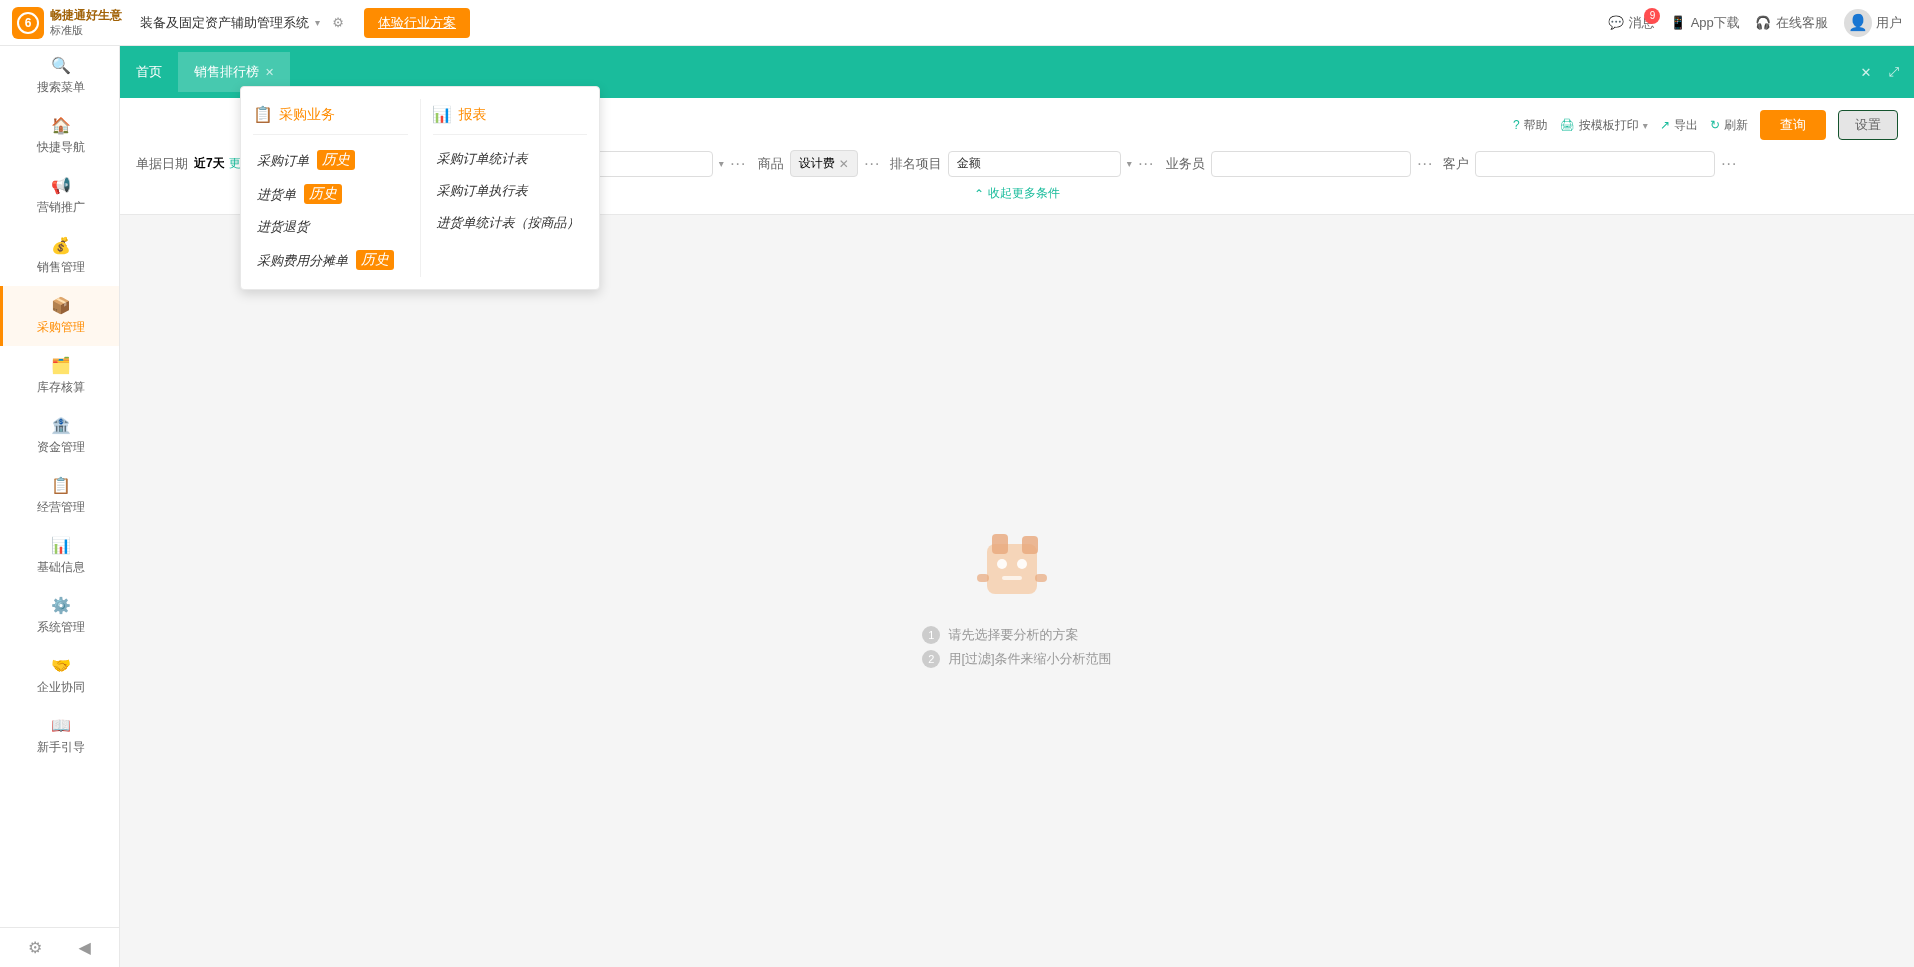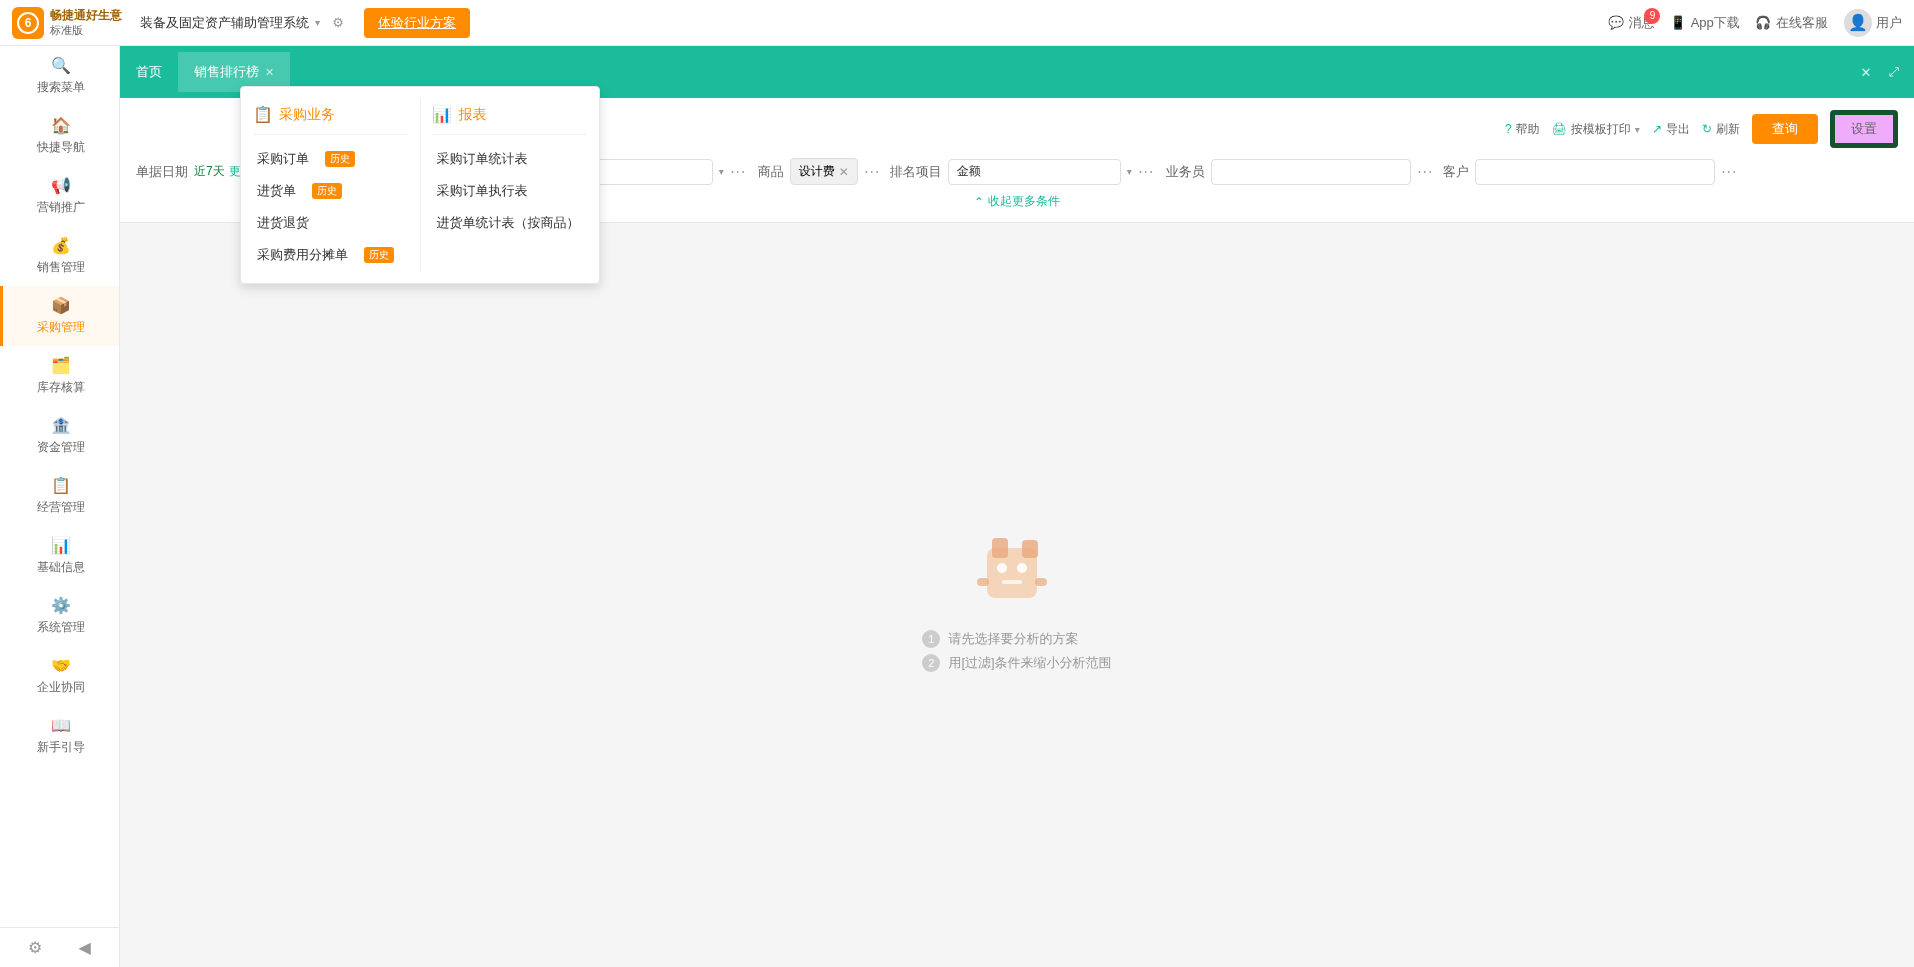--- a/index.html
+++ b/index.html
@@ -41,21 +41,21 @@
     .tab.home-tab { color: white; }
     .tab.active-tab { background: rgba(255,255,255,0.2); color: white; }
     .tab .close-x { color: rgba(255,255,255,0.7); font-size: 11px; cursor: pointer; }
     .tab-right-controls { margin-left: auto; display: flex; align-items: center; gap: 4px; padding-right: 8px; }
     .tab-right-btn { color: rgba(255,255,255,0.8); width: 24px; height: 24px; display: flex; align-items: center; justify-content: center; cursor: pointer; }
 
     
     .filter-toolbar { display: flex; align-items: center; justify-content: flex-end; gap: 12px; margin-bottom: 10px; }
     .toolbar-btn { display: flex; align-items: center; gap: 4px; color: #666; font-size: 12px; cursor: pointer; }
     .query-btn { background: #ff8c00; color: white; border: none; padding: 6px 20px; border-radius: 4px; cursor: pointer; font-size: 13px; }
-    .set-btn { background: #f0abfc; color: #666; border: 5px solid #14532d; padding: 5px 16px; border-radius: 4px; cursor: pointer; font-size: 13px; }
+    .set-btn { background: #e5e5e5; color: #666; border: 1px solid #14532d; padding: 5px 16px; border-radius: 4px; cursor: pointer; font-size: 13px; }
 
     .filter-rows { display: flex; flex-direction: row; gap: 10px; }
     .filter-row { display: flex; align-items: center; gap: 12px; flex-wrap: wrap; }
     .filter-item { display: flex; align-items: center; gap: 6px; }
     .filter-label { color: #666; font-size: 13px; white-space: nowrap; }
     .filter-input { border: 1px solid #ddd; border-radius: 4px; padding: 5px 8px; font-size: 12px; color: #333; background: white; min-width: 120px; }
     .filter-tag { background: #f0f0f0; border: 1px solid #ddd; border-radius: 4px; padding: 4px 8px; font-size: 12px; display: flex; align-items: center; gap: 4px; }
     .filter-tag .remove { color: #999; cursor: pointer; }
     .date-range { display: flex; align-items: center; gap: 4px; }
     .date-input { border: 1px solid #ddd; border-radius: 4px; padding: 5px 8px; font-size: 12px; min-width: 90px; background: white; }
@@ -64,22 +64,22 @@
     .down-arrow { color: #999; font-size: 10px; }
 
     
     .dropdown-menu { position: absolute; left: 120px; top: 40px; background: white; border: 1px solid #e8e8e8; border-radius: 4px; box-shadow: 0 4px 12px rgba(0,0,0,0.15); z-index: 1000; width: 360px; padding: 12px 0; }
     .dropdown-columns { display: flex; gap: 0; }
     .dropdown-col { flex: 1; padding: 0 12px; }
     .dropdown-col-header { display: flex; align-items: center; gap: 6px; padding: 6px 0 10px 0; border-bottom: 1px solid #f0f0f0; margin-bottom: 8px; }
     .dropdown-col-header .col-icon { color: #ff8c00; font-size: 16px; }
     .dropdown-col-header .col-title { color: #ff8c00; font-size: 14px; font-weight: 500; }
     .dropdown-col:last-child { border-left: 1px solid #f0f0f0; }
-    .dropdown-item { display: flex; align-items: center; gap: 16px; padding: 7px 4px; cursor: pointer; color: #333; font-size: 13px; }
-    .history-badge { background: #ff8c00; color: white; font-size: 10px; padding: 1px 5px; border-radius: 3px; }
+    .dropdown-item { display: flex; align-items: flex-end; gap: 8px; padding: 7px 4px; cursor: pointer; color: #333; font-size: 13px; font-style: italic; }
+    .history-badge { background: #ff8c00; color: white; font-size: 14px; padding: 1px 5px; border-radius: 3px; }
 
     
     .empty-state { display: flex; flex-direction: column; align-items: center; gap: 12px; }
     .empty-icon { width: 100px; height: 100px; position: relative; }
     .empty-tips { display: flex; flex-direction: column; gap: 6px; }
     .empty-tip { display: flex; align-items: center; gap: 8px; color: #999; font-size: 13px; }
     .tip-num { width: 18px; height: 18px; background: #ccc; border-radius: 50%; display: flex; align-items: center; justify-content: center; font-size: 11px; color: white; flex-shrink: 0; }
   </style>
 </head>
 <body>
@@ -220,21 +220,21 @@
           </div>
           <button class="query-btn">查询</button>
           <button class="set-btn">设置</button>
         </div>
 
         <div class="filter-rows">
           <div class="filter-row">
             <div class="filter-item">
               <span class="filter-label">单据日期</span>
               <div class="date-range">
-                <span class="filter-label" style="color:#15803d;font-size:12px;">近7天</span>
+                <span class="filter-label" style="color:#000000;font-size:12px;font-weight:bold;">近7天</span>
                 <span class="filter-label" style="color:#1abc9c;font-size:12px;">更多</span>
                 <span class="filter-label" style="color:#1abc9c;font-size:12px;">自定义</span>
                 <input class="date-input" value="2024-12-31" type="text" readonly="" style="">
               </div>
             </div>
             <div class="filter-item">
               <span class="filter-label">单据状态</span>
               <input class="filter-input" style="min-width: 160px;" readonly="">
               <span class="down-arrow">▾</span>
               <span class="ellipsis-btn">···</span>

